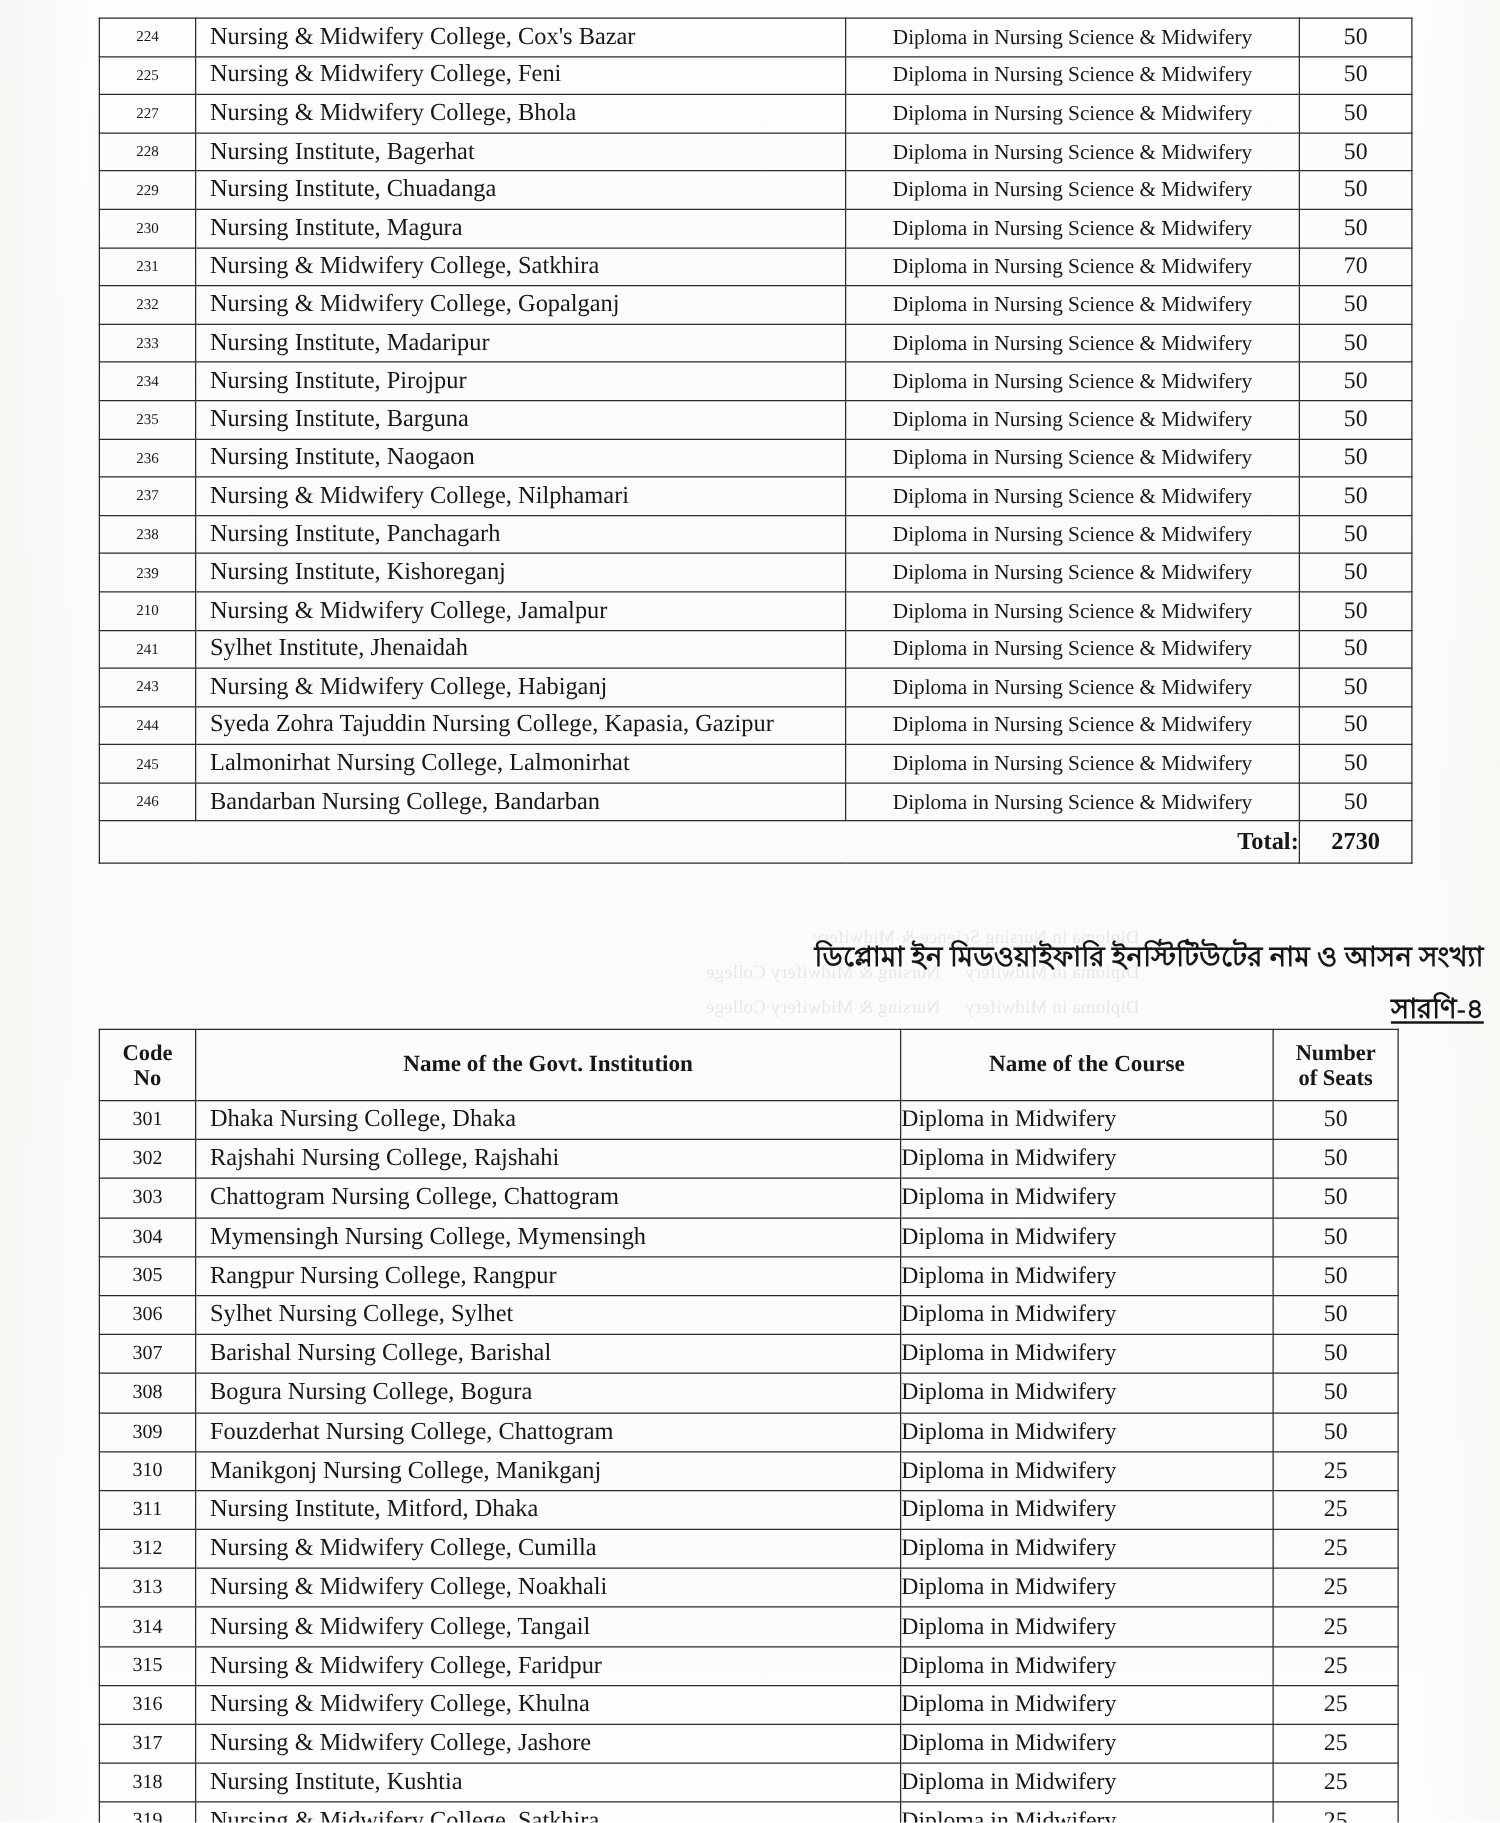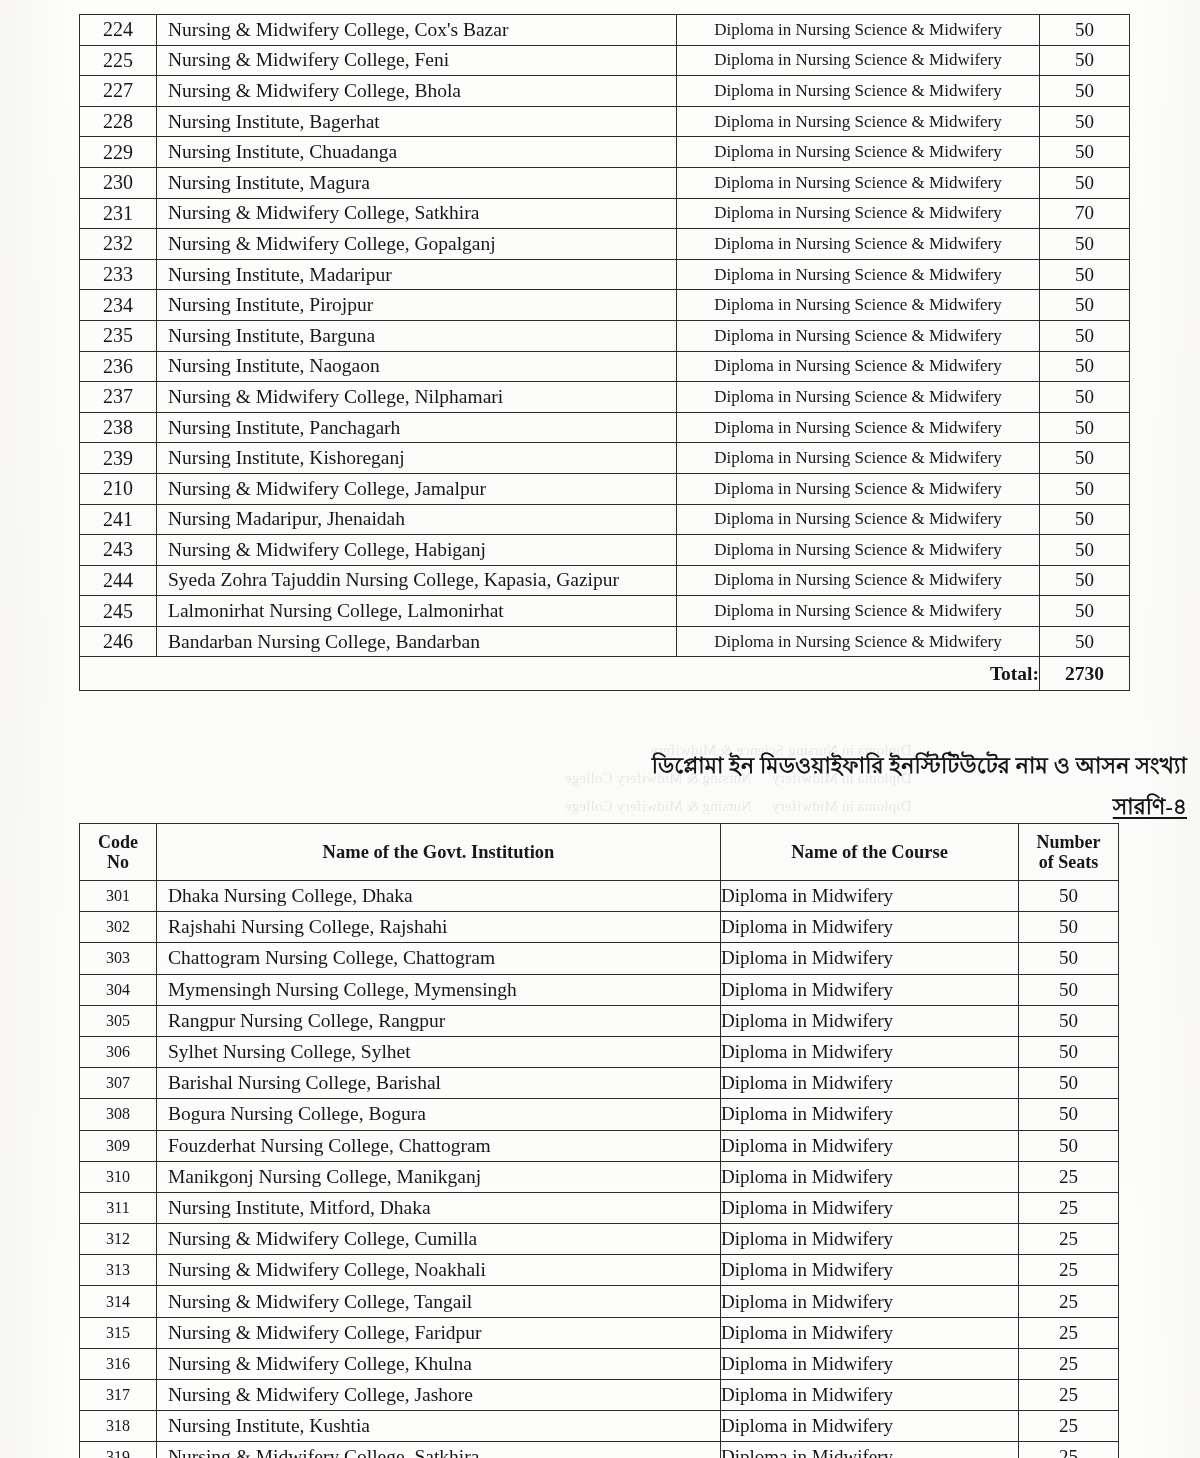--- a/index.html
+++ b/index.html
@@ -51,21 +51,21 @@
     vertical-align: middle;
     background: transparent;
   }
 
   #table-a {
     left: 79px;
     top: 14px;
     width: 1035px;
   }
   #table-a td { height: 29.6px; }
-  #table-a .c-code   { width: 76px;  text-align: center; font-size: 20px; }
+  #table-a .c-code   { width: 76px;  text-align: center; font-size: 12px; }
   #table-a .c-name   { width: 508px; text-align: left;   font-size: 19.5px; padding-left: 11px; }
   #table-a .c-course { width: 362px; text-align: center; font-size: 17px; }
   #table-a .c-seats  { width: 89px;  text-align: center; font-size: 19px; }
 
   #table-a .total-row td { height: 33px; }
   .total-label {
     text-align: right;
     padding-right: 10px;
     font-weight: bold;
     font-size: 19.5px;
@@ -228,21 +228,21 @@
           <td class="c-seats">50</td>
         </tr>
         <tr>
           <td class="c-code">210</td>
           <td class="c-name">Nursing &amp; Midwifery College, Jamalpur</td>
           <td class="c-course">Diploma in Nursing Science &amp; Midwifery</td>
           <td class="c-seats">50</td>
         </tr>
         <tr>
           <td class="c-code">241</td>
-          <td class="c-name">Nursing Madaripur, Jhenaidah</td>
+          <td class="c-name">Sylhet Institute, Jhenaidah</td>
           <td class="c-course">Diploma in Nursing Science &amp; Midwifery</td>
           <td class="c-seats">50</td>
         </tr>
         <tr>
           <td class="c-code">243</td>
           <td class="c-name">Nursing &amp; Midwifery College, Habiganj</td>
           <td class="c-course">Diploma in Nursing Science &amp; Midwifery</td>
           <td class="c-seats">50</td>
         </tr>
         <tr>

